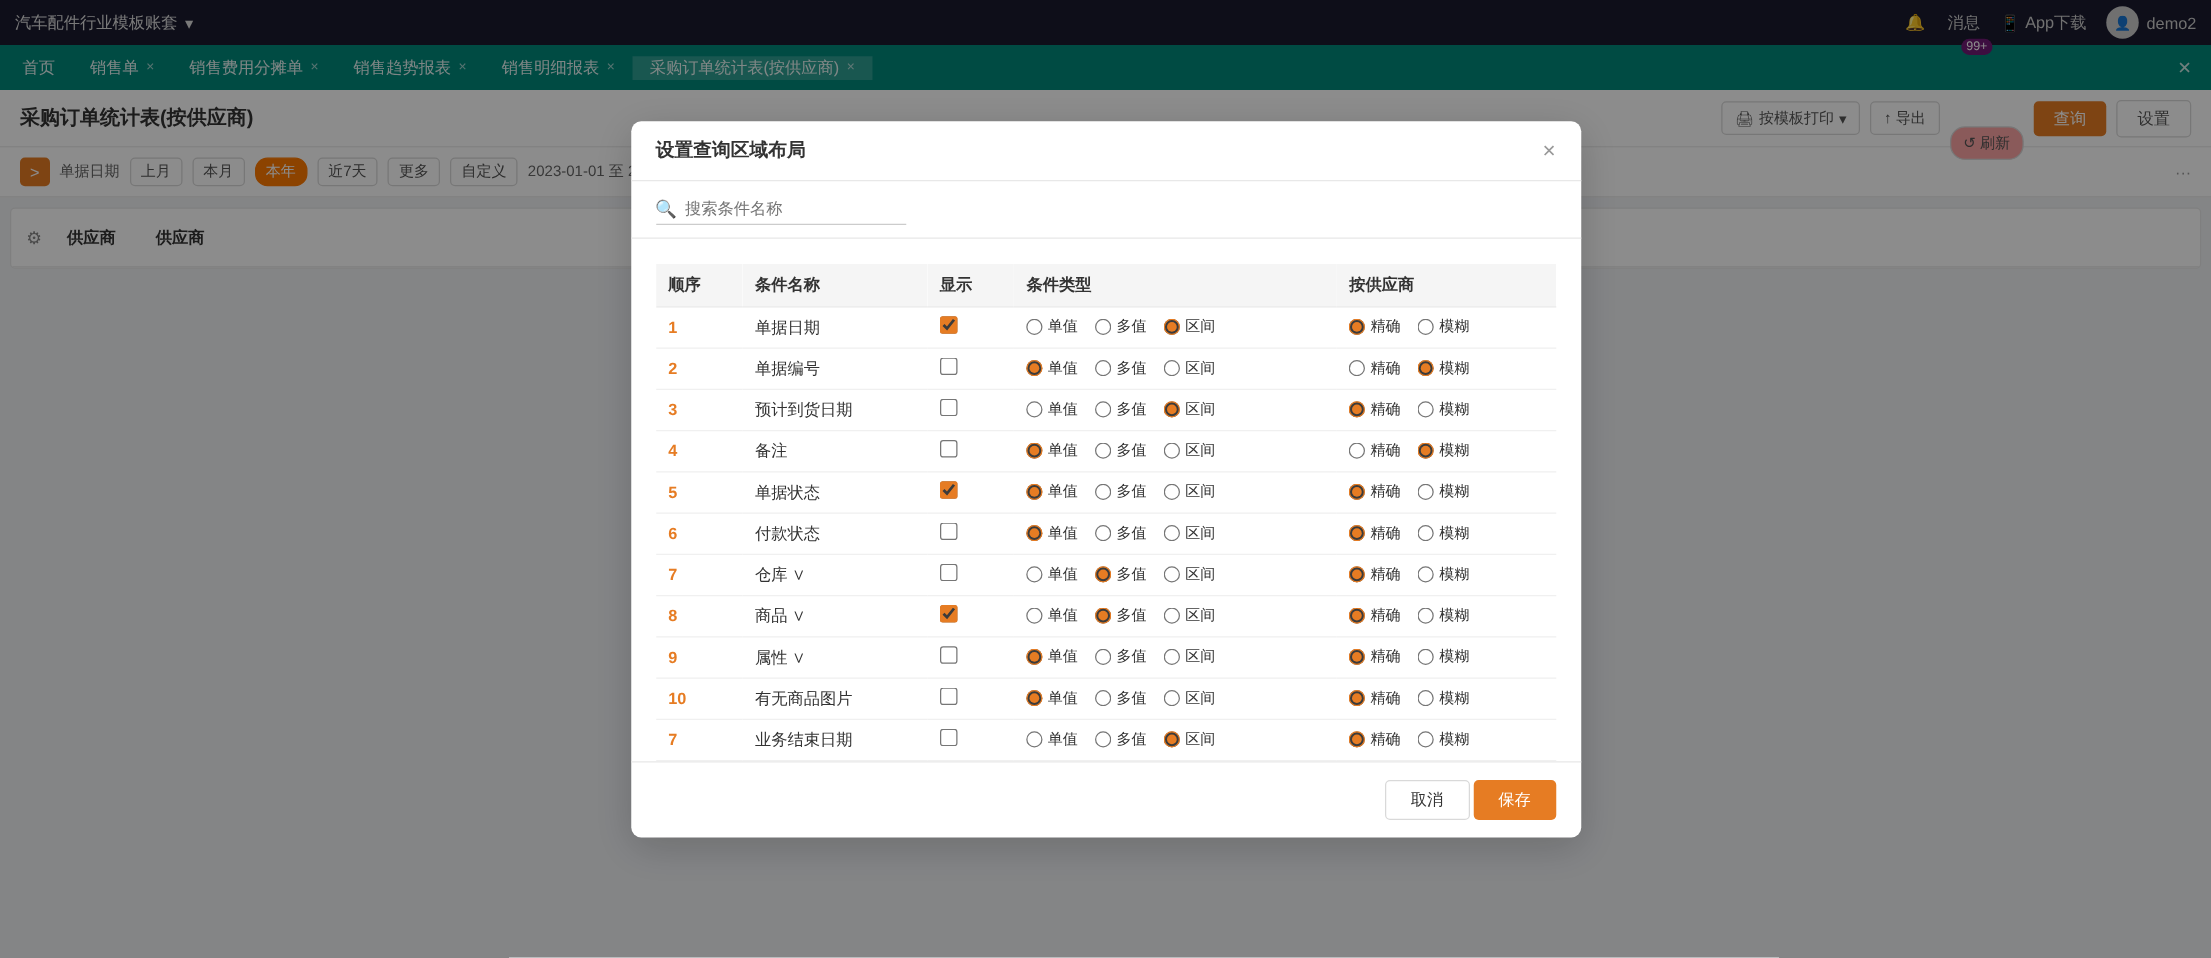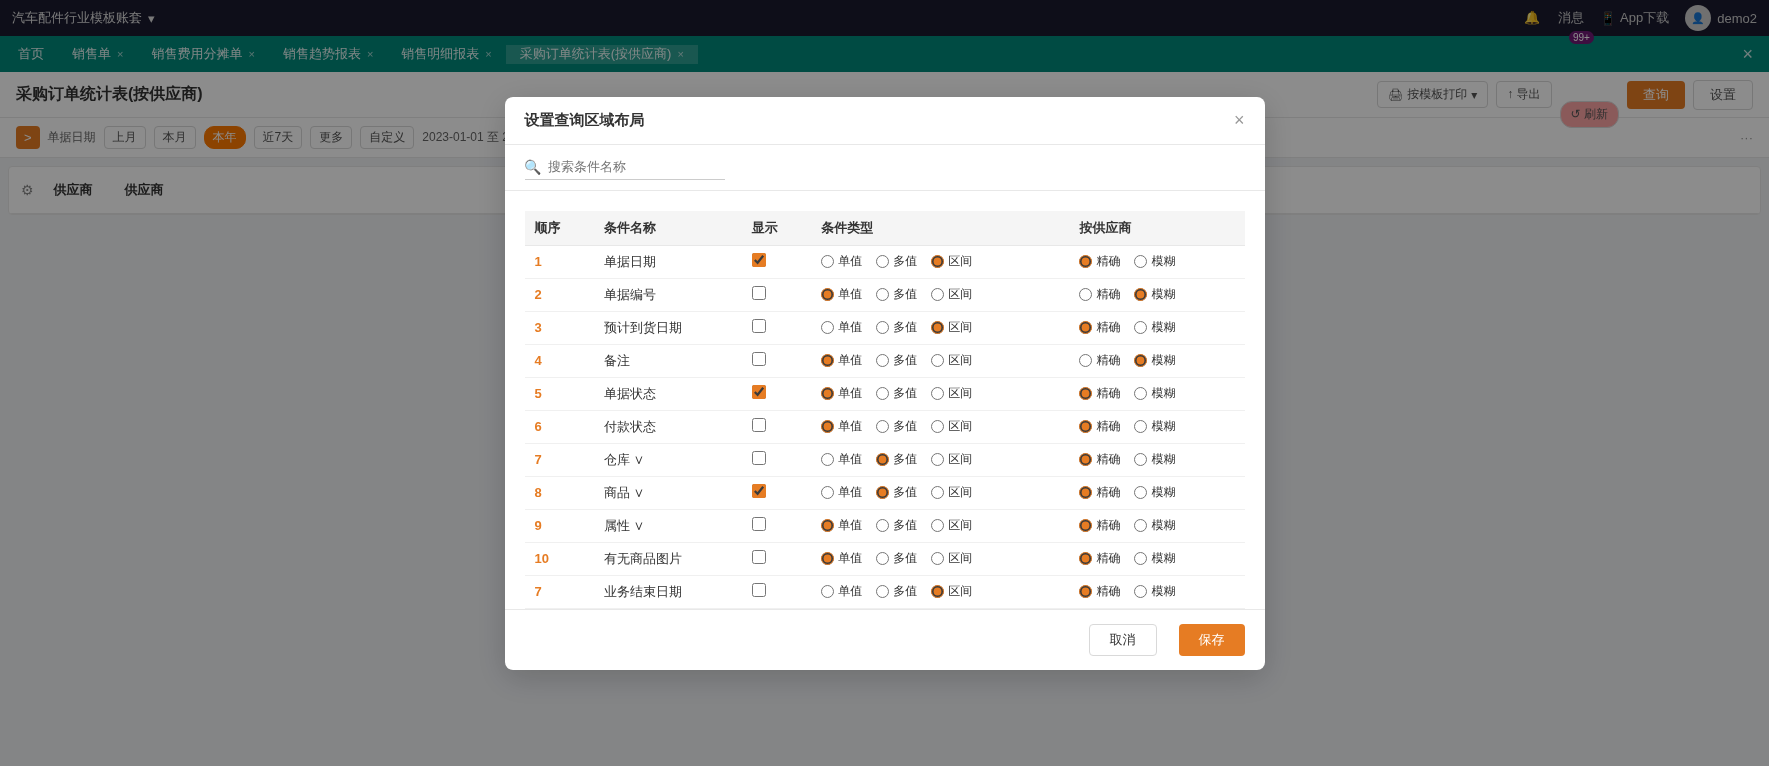--- a/index.html
+++ b/index.html
@@ -196,21 +196,21 @@
     .checkbox-item input[type="checkbox"] { accent-color: #e67c23; cursor: pointer; width: 14px; height: 14px; }
 
     
     .row-num { color: #e67c23; font-weight: bold; font-size: 13px; }
 
     
     .modal-footer {
       padding: 14px 20px;
       display: flex;
       justify-content: flex-end;
-      gap: 22px;
+      gap: 3px;
       border-top: 1px solid #e8e8e8;
     }
     .btn-cancel {
       background: #fff; border: 1px solid #d9d9d9; border-radius: 4px;
       padding: 6px 20px; cursor: pointer; font-size: 13px; color: #333;
     }
     .btn-save {
       background: #e67c23; color: #fff; border: none; border-radius: 4px;
       padding: 6px 20px; cursor: pointer; font-size: 13px;
     }

